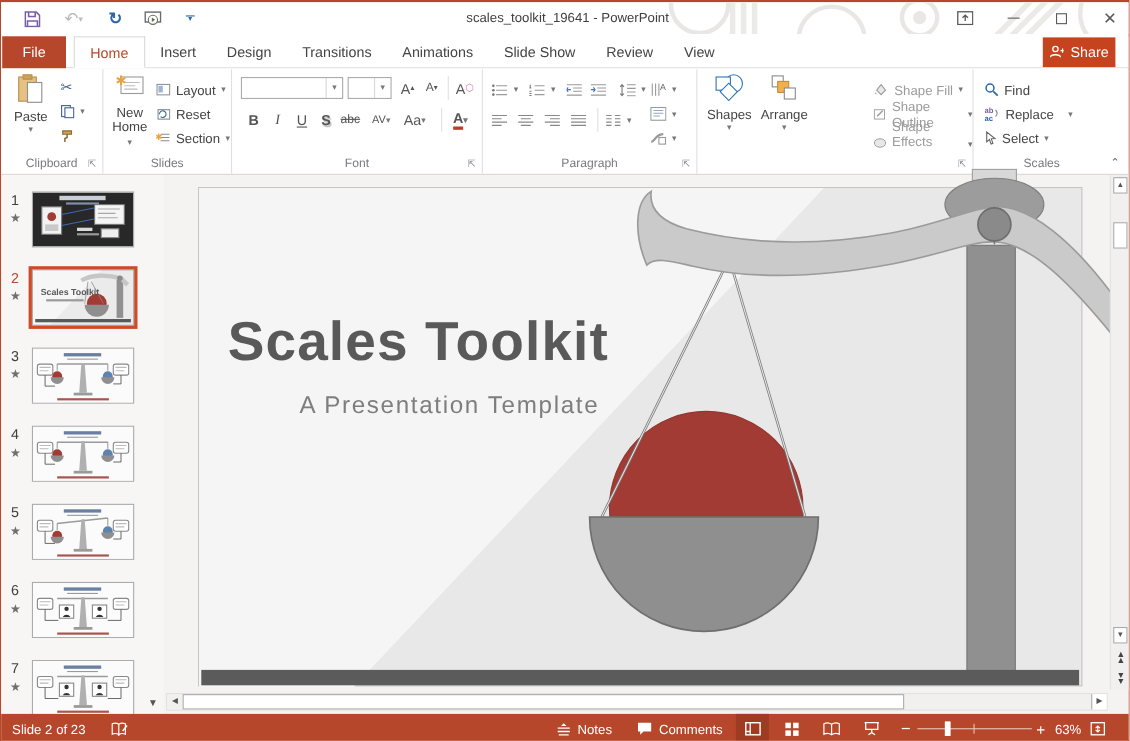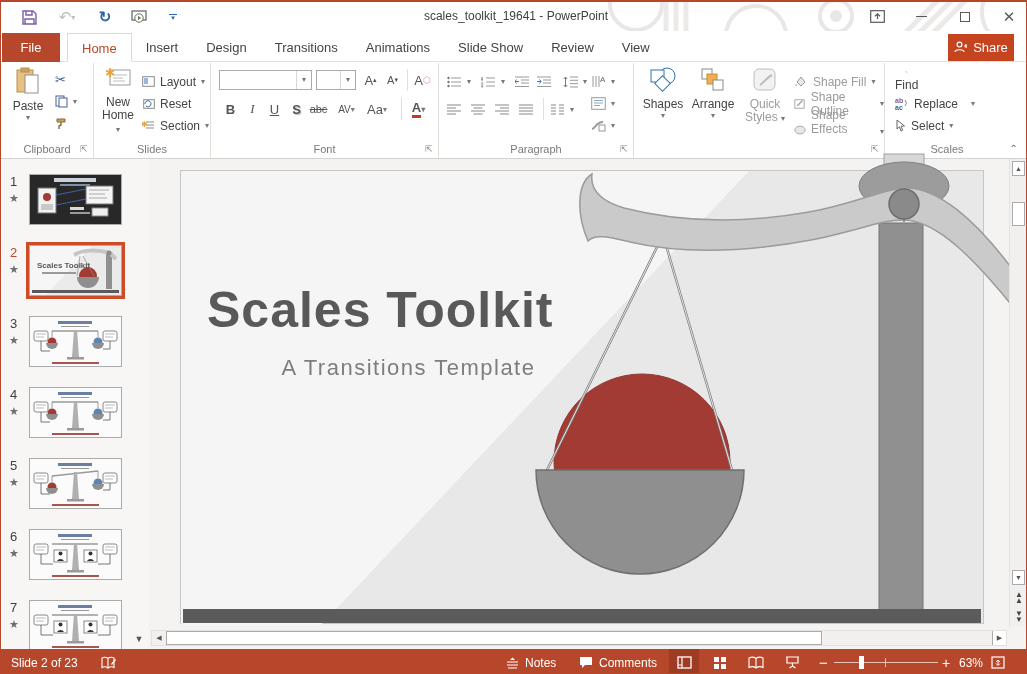--- a/index.html
+++ b/index.html
@@ -378,28 +378,20 @@
       </div>
       <div class="bigbtn" style="left:55px;width:48px;">
         <svg width="26" height="26" viewBox="0 0 26 26">
           <rect x="2" y="2" width="10" height="10" fill="#fff" stroke="#8a8a8a"></rect>
             <rect x="7" y="7" width="10" height="10" fill="#F0B052" stroke="#C98C2F"></rect>
             <rect x="13" y="13" width="10" height="10" fill="#fff" stroke="#8a8a8a"></rect>
         </svg>
         <div class="cap"><span>Arrange</span></div>
         <div class="arrow">▾</div>
       </div>
-      <div class="bigbtn dis" style="left:106px;width:50px;">
-        <svg width="28" height="26" viewBox="0 0 28 26">
-          <rect x="3" y="2" width="21" height="21" rx="5" fill="#F3F1F1" stroke="#BDBDBD"></rect>
-            <path d="M9,18 C13,15 17,10 21,8" stroke="#BDBDBD" fill="none" stroke-width="2"></path>
-        </svg>
-        <div class="cap"><span>Quick</span><br>
-        <span>Styles</span> <span class="arrow">▾</span></div>
-      </div>
       <div class="smbtn dis" style="left:160px;top:8px;">
         <svg width="14" height="12" viewBox="0 0 14 12">
             <path d="M3,6 L7,1 L11,6 L7,10 Z" fill="#E9E7E7" stroke="#9b9b9b"></path>
             <path d="M1,9 q1,-2 2,0 q0,2 -2,0" fill="#bbb"></path>
           </svg>
         <span>Shape Fill</span>
           <span class="arrow">▾</span>
       </div>
       <div class="smbtn dis" style="left:160px;top:30px;">
         <svg width="14" height="12" viewBox="0 0 14 12">
@@ -413,21 +405,21 @@
         <svg width="14" height="12" viewBox="0 0 14 12">
             <ellipse cx="7" cy="6" rx="6" ry="4.5" fill="#E9E7E7" stroke="#9b9b9b"></ellipse>
           </svg>
         <span>Shape Effects</span>
           <span class="arrow">▾</span>
       </div>
       <div class="launcher">⇱</div>
     </div>
 
     <div class="rgroup" style="left:884px;width:124px;border-right:none;">
-      <div class="smbtn" style="left:10px;top:8px;flex-direction:column;">
+      <div class="smbtn" style="left:10px;top:8px;">
         <svg width="13" height="13" viewBox="0 0 13 13">
             <circle cx="5" cy="5" r="3.6" fill="none" stroke="#2E66A3" stroke-width="1.4"></circle>
             <path d="M8,8 L12,12" stroke="#2E66A3" stroke-width="1.6"></path>
           </svg>
         <span>Find</span>
       </div>
       <div class="smbtn" style="left:10px;top:30px;">
         <svg width="14" height="13" viewBox="0 0 14 13">
             <text x="0" y="6" font-size="7" fill="#7A5FA5" font-weight="bold">ab</text>
             <text x="0" y="13" font-size="7" fill="#2E66A3" font-weight="bold">ac</text>
@@ -645,21 +637,21 @@
           <g stroke="#EFEFEF" stroke-width="0.9">
               <path d="M482,64 L366,299"></path>
               <path d="M482,64 L551,299"></path>
             </g>
           <path d="M355,299 a104,104 0 0 0 208,0 z" fill="#8F8F8F" stroke="#6F6F6F" stroke-width="1.5"></path>
           <path d="M407,70 C395,42 396,12 411,3 C409,18 419,30 443,37 C505,53 566,52 628,41 C672,33 700,19 723,17 C756,15 795,50 829,95 L833,137 C795,90 757,50 724,49 C702,48 676,60 630,69 C566,81 505,84 449,71 C431,67 415,62 407,70 Z" fill="#CBCACA" stroke="#9B9B9B" stroke-width="1.5"></path>
           <line x1="723" y1="17" x2="723" y2="51" stroke="#777" stroke-width="1.5"></line>
           <circle cx="723" cy="33" r="15" fill="#8A8A8A" stroke="#6E6E6E" stroke-width="1.5"></circle>
         </svg>
         <div id="slide-title">Scales Toolkit</div>
-        <div id="slide-subtitle">A Transitions Template</div>
+        <div id="slide-subtitle">A Presentation Template</div>
       </div>
     </div>
 
     <div id="vscroll">
       <div class="sbtn" style="top:2px;">▲</div>
       <div id="vthumb"></div>
       <div class="sbtn" style="top:411px;">▼</div>
       <div class="dblarrow" style="top:433px;">▲<br>▲</div>
       <div class="dblarrow" style="top:452px;">▼<br>▼</div>
     </div>

